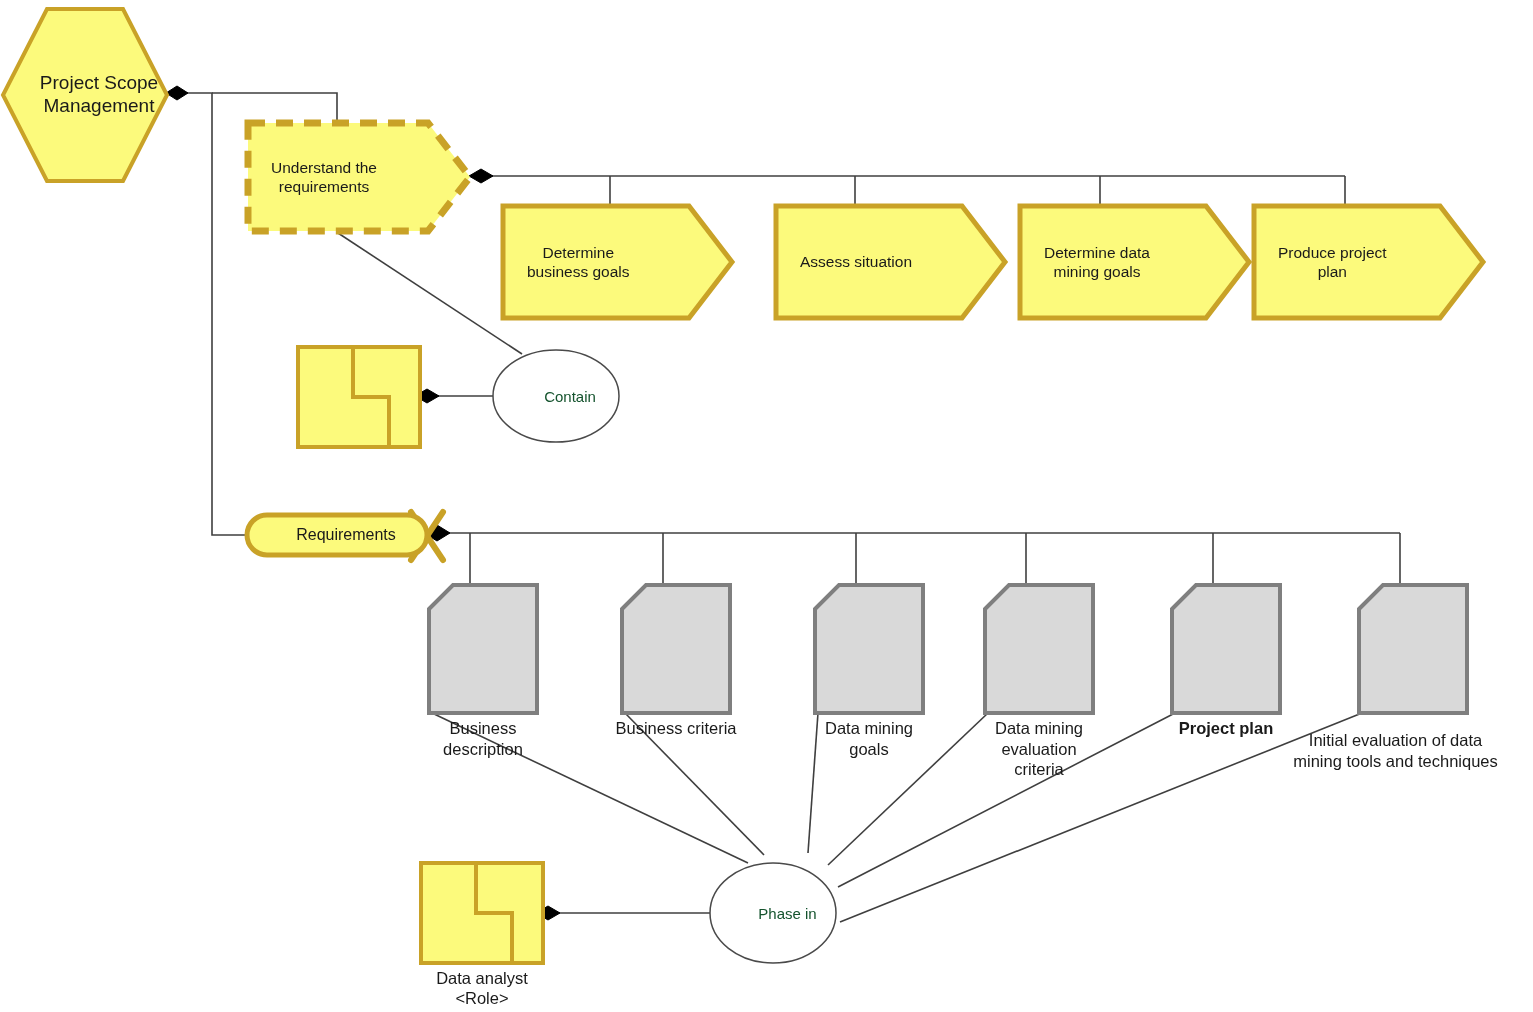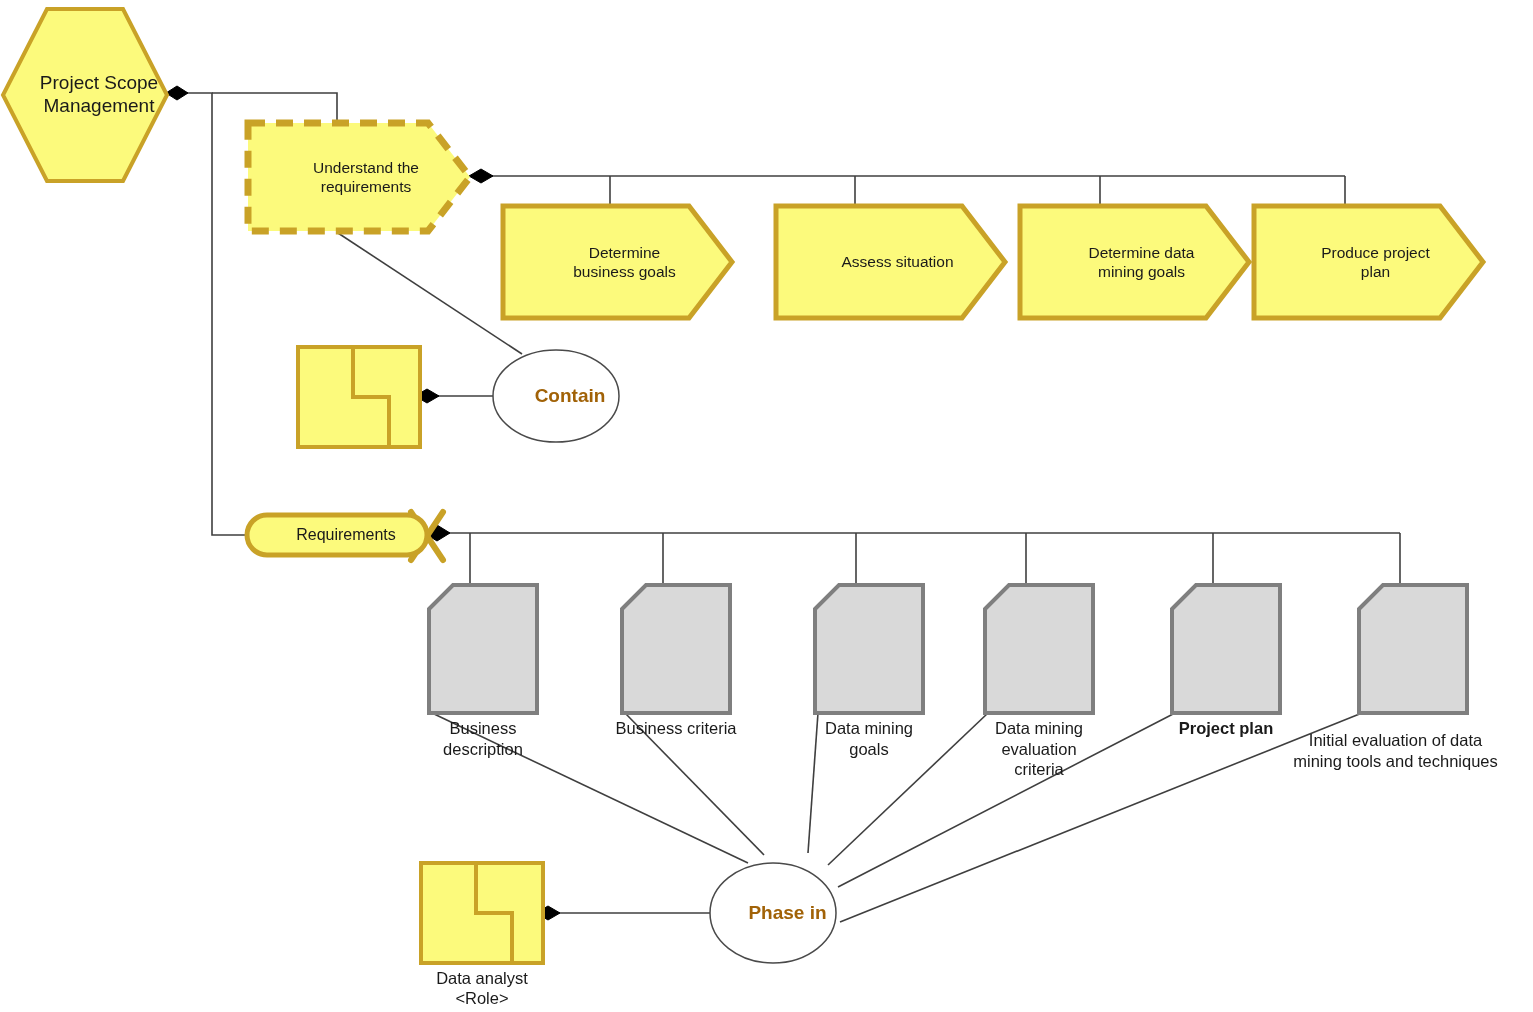--- a/index.html
+++ b/index.html
@@ -44,65 +44,64 @@
     text-align: center;
     font-size: 19px;
     color: #1a1a1a;
     line-height: 1.2;
     white-space: pre-line;
   }
   
   .chevron {
     display: flex;
     align-items: center;
+    justify-content: flex-start;
+  }
+  .chevron .chev-text {
+    position: relative;
+    z-index: 2;
+    text-align: center;
+    font-size: 15.5px;
+    color: #1a1a1a;
+    line-height: 1.25;
+    white-space: pre-line;
+    padding-right: 14px;
+  }
+  .component-caption {
+    position: absolute;
+    text-align: center;
+    font-size: 16.5px;
+    color: #1a1a1a;
+    line-height: 1.22;
+    white-space: pre-line;
+  }
+  
+  .stadium {
+    display: flex;
+    align-items: center;
     justify-content: center;
   }
-  .chevron .chev-text {
-    position: relative;
-    z-index: 2;
-    text-align: center;
-    font-size: 15.5px;
-    color: #1a1a1a;
-    line-height: 1.25;
-    white-space: pre-line;
-    padding-right: 14px;
-  }
-  .component-caption {
-    position: absolute;
-    text-align: center;
-    font-size: 16.5px;
-    color: #1a1a1a;
-    line-height: 1.22;
-    white-space: pre-line;
-  }
-  
-  .stadium {
+  .stadium .stad-text {
+    position: relative;
+    z-index: 2;
+    font-size: 16px;
+    color: #1a1a1a;
+    padding-right: 10px;
+  }
+  
+  .assoc-circle {
     display: flex;
     align-items: center;
     justify-content: center;
   }
-  .stadium .stad-text {
-    position: relative;
-    z-index: 2;
-    font-size: 16px;
-    color: #1a1a1a;
-    padding-right: 10px;
-  }
-  
-  .assoc-circle {
-    display: flex;
-    align-items: center;
-    justify-content: center;
-  }
   .assoc-circle .assoc-text {
     position: relative;
     z-index: 2;
-    font-size: 19px;
-    color: #a16207;
-    font-weight: bold;
+    font-size: 15px;
+    color: #14532d;
   }
   
   .doc-caption {
     position: absolute;
     text-align: center;
     font-size: 16.5px;
     color: #1a1a1a;
     line-height: 1.25;
     white-space: pre-line;
   }

